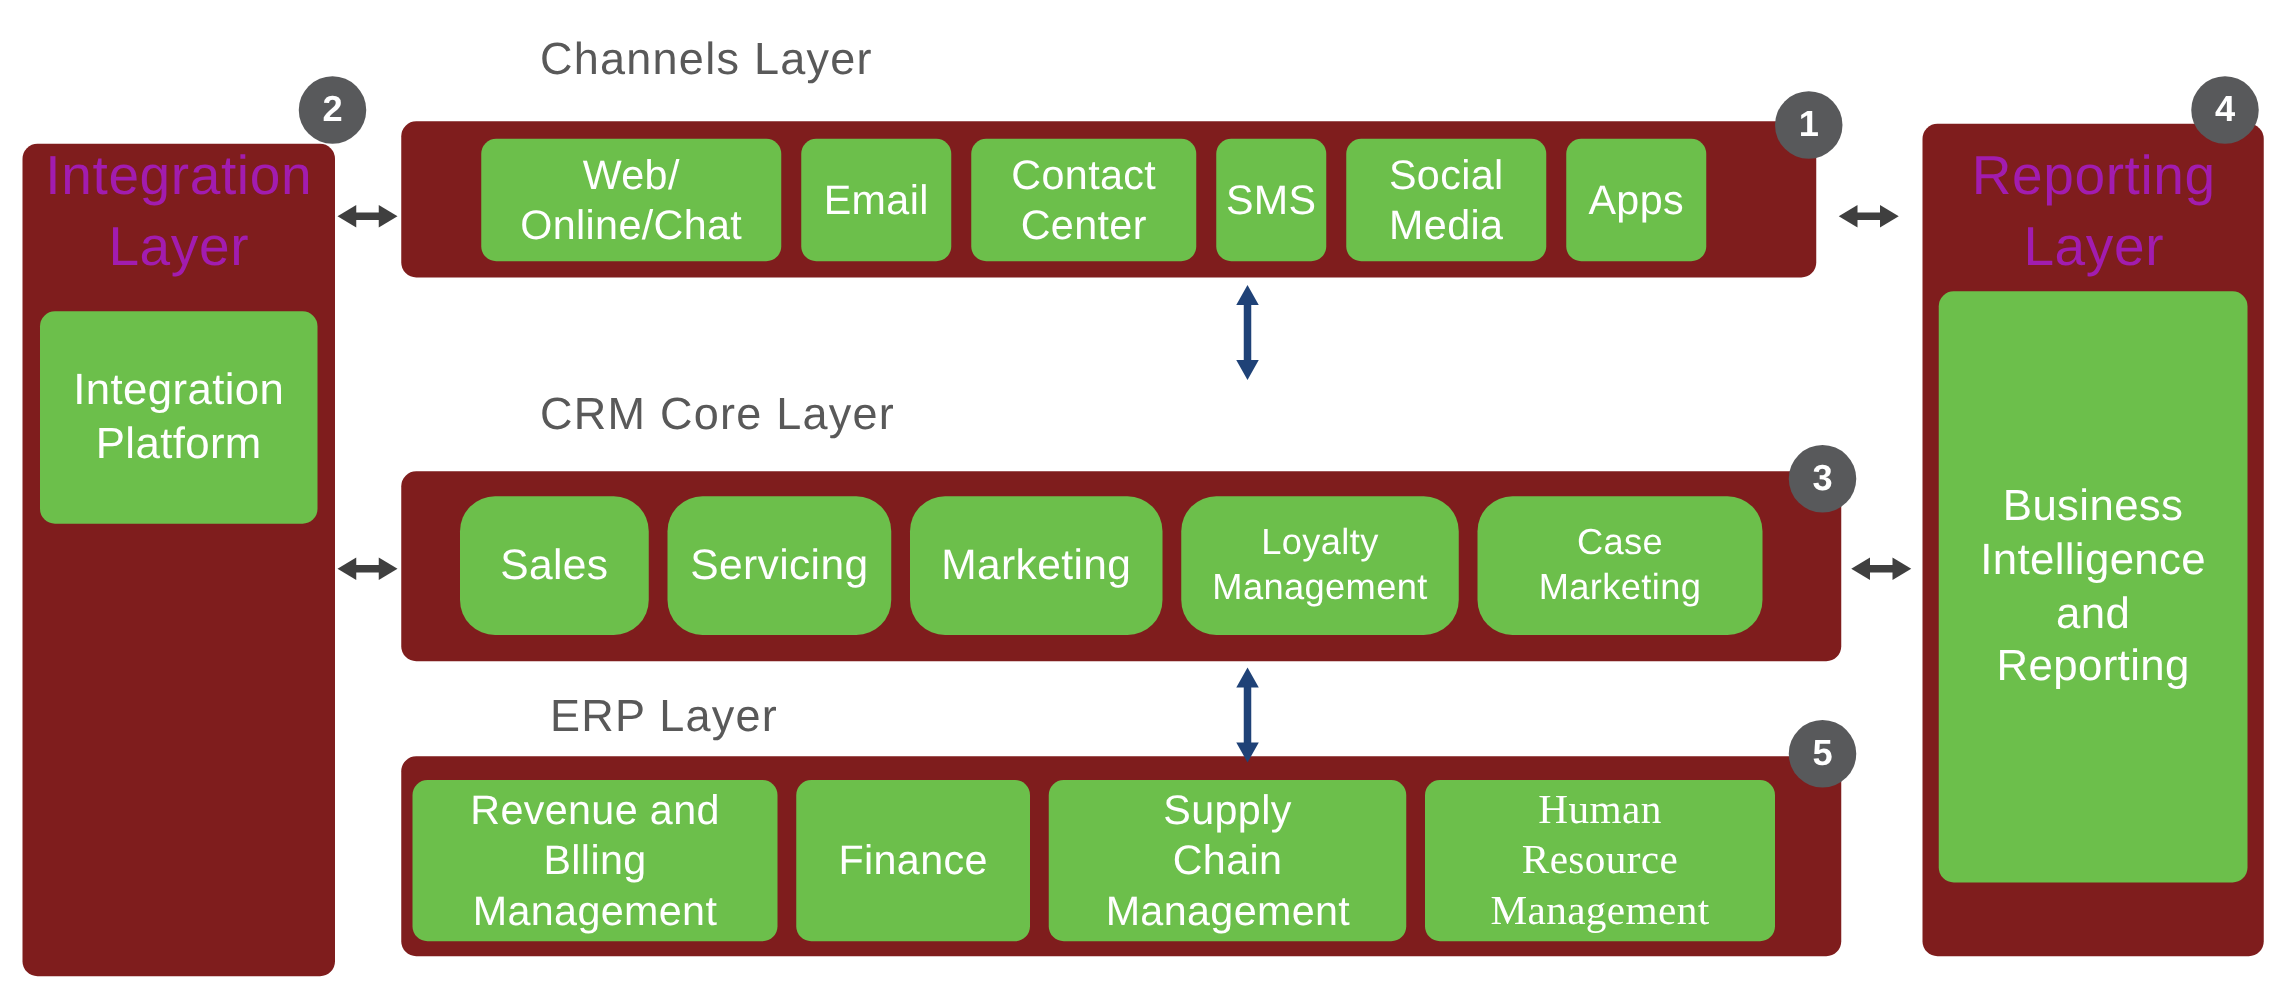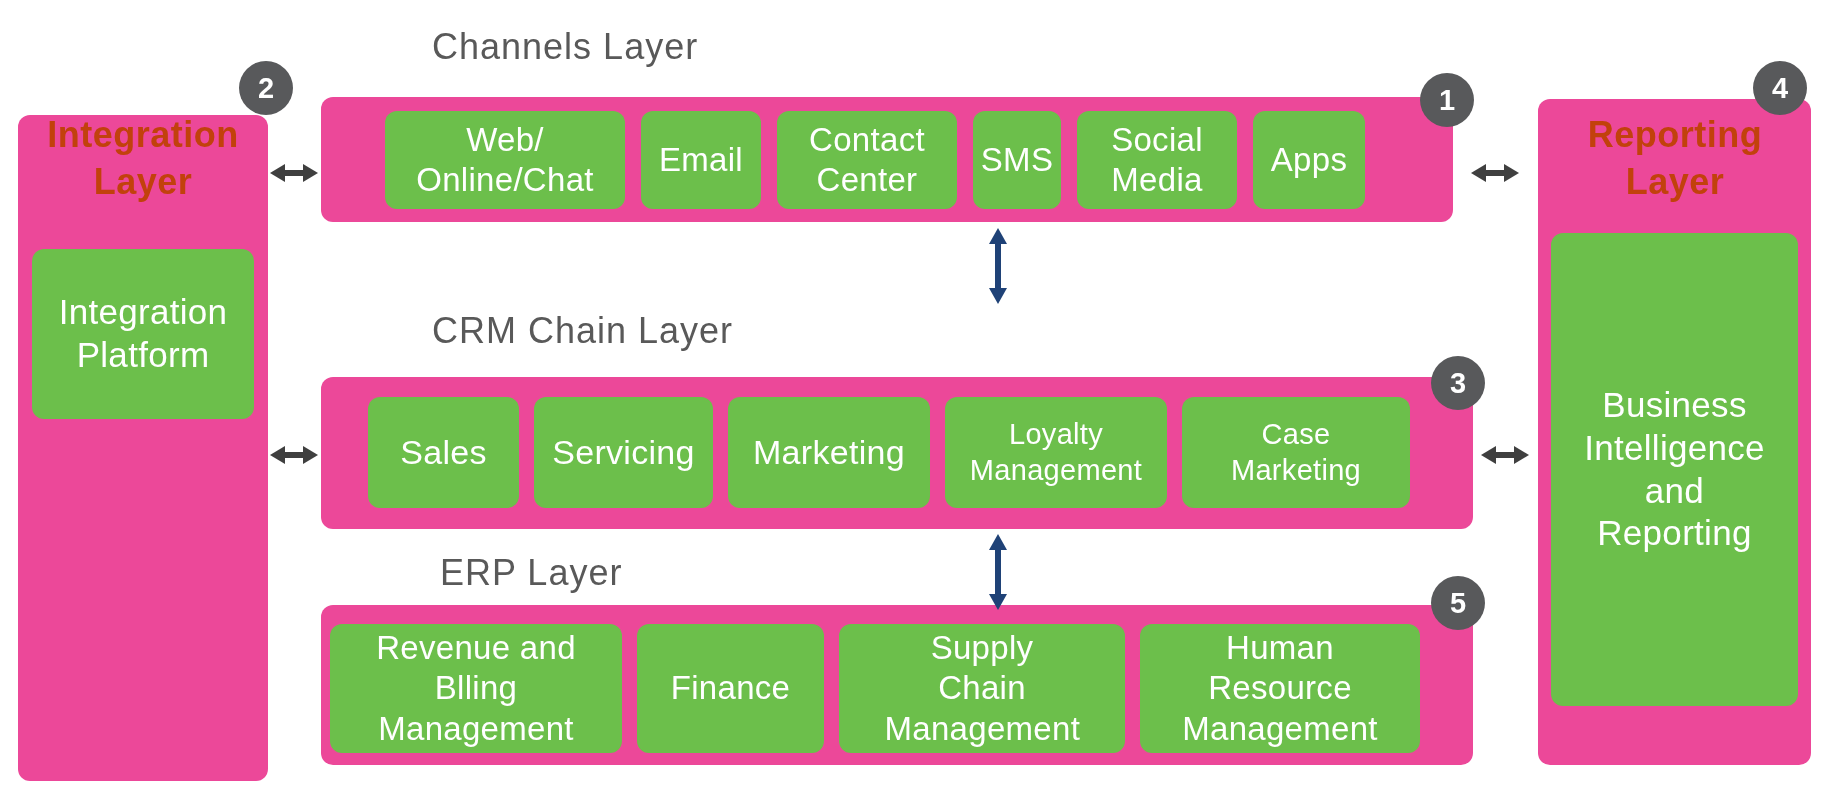--- a/index.html
+++ b/index.html
@@ -8,63 +8,63 @@
 
   .canvas {
     position: relative;
     width: 1830px;
     height: 794px;
     background: #ffffff;
     overflow: hidden;
   }
 
   
-  .panel { position: absolute; background: #ec4899; border-radius: 12px; }
+  .panel { position: absolute; background: #7f1d1d; border-radius: 12px; }
 
   .side-panel-int { left: 18px;  top: 99px; width: 250px;  height: 666px; margin-top: 16px; }
   .side-panel-rep { left: 1538px; top: 99px; width: 273px; height: 666px; padding-left: 26px; }
 
   .channels-panel { left: 321px; top: 97px;  width: 1132px; height: 125px;
                     display: flex; gap: 16px; padding: 14px 0 0 64px; align-items: flex-start; }
   .crm-panel      { left: 321px; top: 377px; width: 1152px; height: 152px;
                     display: flex; gap: 15px; padding: 20px 0 0 47px; align-items: flex-start; }
   .erp-panel      { left: 321px; top: 605px; width: 1152px; height: 160px;
                     display: flex; gap: 15px; padding: 19px 0 0 9px;  align-items: flex-start; }
 
   
   .layer-title {
     position: absolute; font-size: 36px; font-weight: 400;
     color: #595959; letter-spacing: 1px; white-space: nowrap;
   }
   .side-title {
-    position: absolute; font-size: 36px; font-weight: 700;
-    color: #c2410c; letter-spacing: 0.5px; text-align: center; line-height: 1.3;
+    position: absolute; font-size: 44px; font-weight: 400;
+    color: #a21caf; letter-spacing: 0.5px; text-align: center; line-height: 1.3;
   }
 
   
   .green-box {
     background: #6cbf4b; border-radius: 12px; color: #ffffff;
     display: flex; align-items: center; justify-content: center;
     text-align: center; line-height: 1.22; letter-spacing: 0.3px;
   }
   .green-box span { display: inline-block; }
 
   .cb   { height: 98px;  font-size: 33px; flex: 0 0 auto; }
-  .crmb { height: 111px; font-size: 34px; flex: 0 0 auto; }
+  .crmb { height: 111px; font-size: 34px; flex: 0 0 auto; border-radius: 28px; }
   .crmb-sm { font-size: 29px; }
   .erpb { height: 129px; font-size: 33px; flex: 0 0 auto; }
 
   .abs-box { position: absolute; }
   #integration-platform { left: 14px; top: 134px; width: 222px; height: 170px; font-size: 35px; }
   #bi-box               { left: 13px; top: 134px; width: 247px; height: 473px; font-size: 35px; }
 
   .mw185 { max-width: 185px; }
   .mw190 { max-width: 190px; }
   .mw195 { max-width: 195px; }
-  .mw205 { max-width: 205px; }
+  .mw205 { max-width: 205px; font-family: Liberation Serif, serif; }
   .mw235 { max-width: 235px; }
 
   
   .badge {
     position: absolute; width: 54px; height: 54px; border-radius: 50%;
     background: #58595b; color: #ffffff; font-size: 29px; font-weight: 700;
     display: flex; align-items: center; justify-content: center; z-index: 5;
   }
 
   
@@ -100,21 +100,21 @@
     </div>
     <div class="green-box cb" style="width:160px">
       <span>Social Media</span>
     </div>
     <div class="green-box cb" style="width:112px">
       <span>Apps</span>
     </div>
   </section>
   <div class="badge" style="left:1420px; top:73px">1</div>
 
-  <h2 class="layer-title" style="left:432px; top:310px">CRM Chain Layer</h2>
+  <h2 class="layer-title" style="left:432px; top:310px">CRM Core Layer</h2>
   <section class="panel crm-panel">
     <div class="green-box crmb" style="width:151px">
       <span>Sales</span>
     </div>
     <div class="green-box crmb" style="width:179px">
       <span>Servicing</span>
     </div>
     <div class="green-box crmb" style="width:202px">
       <span>Marketing</span>
     </div>

